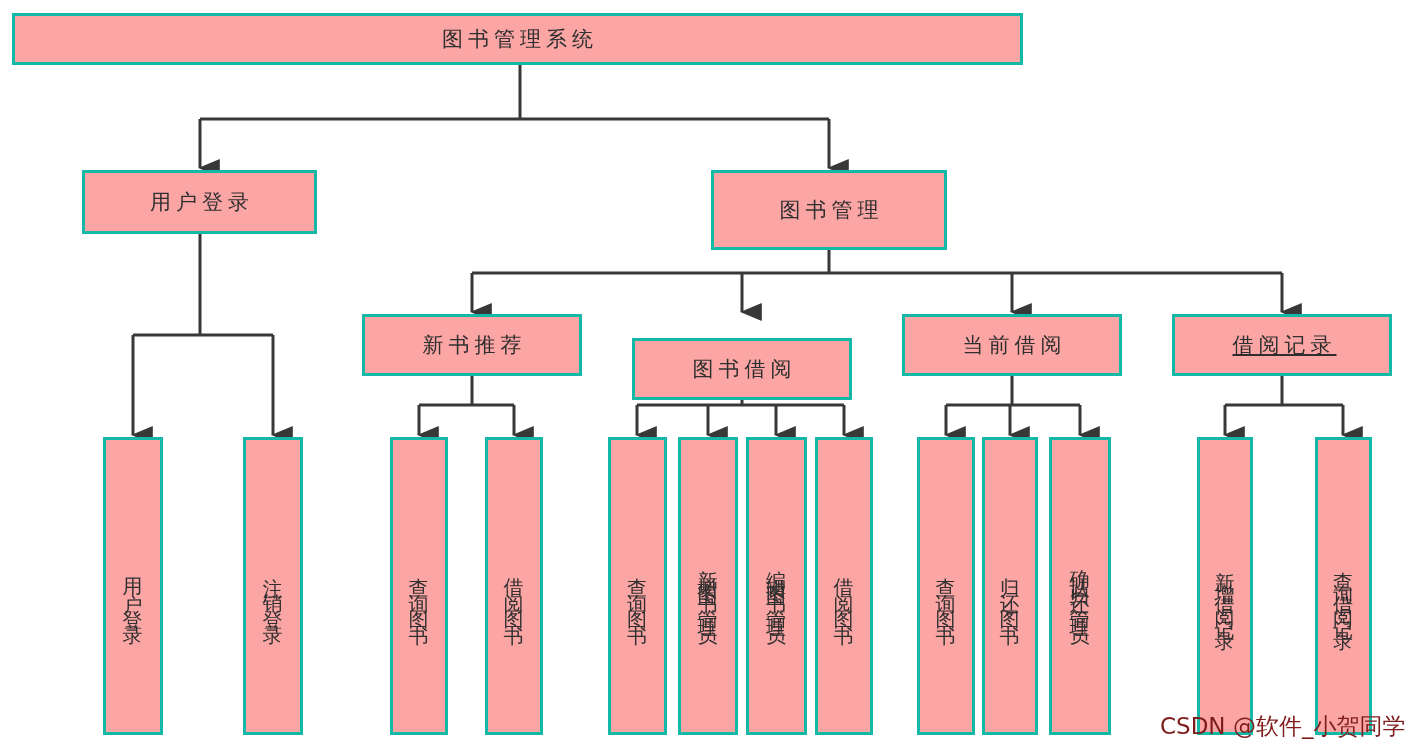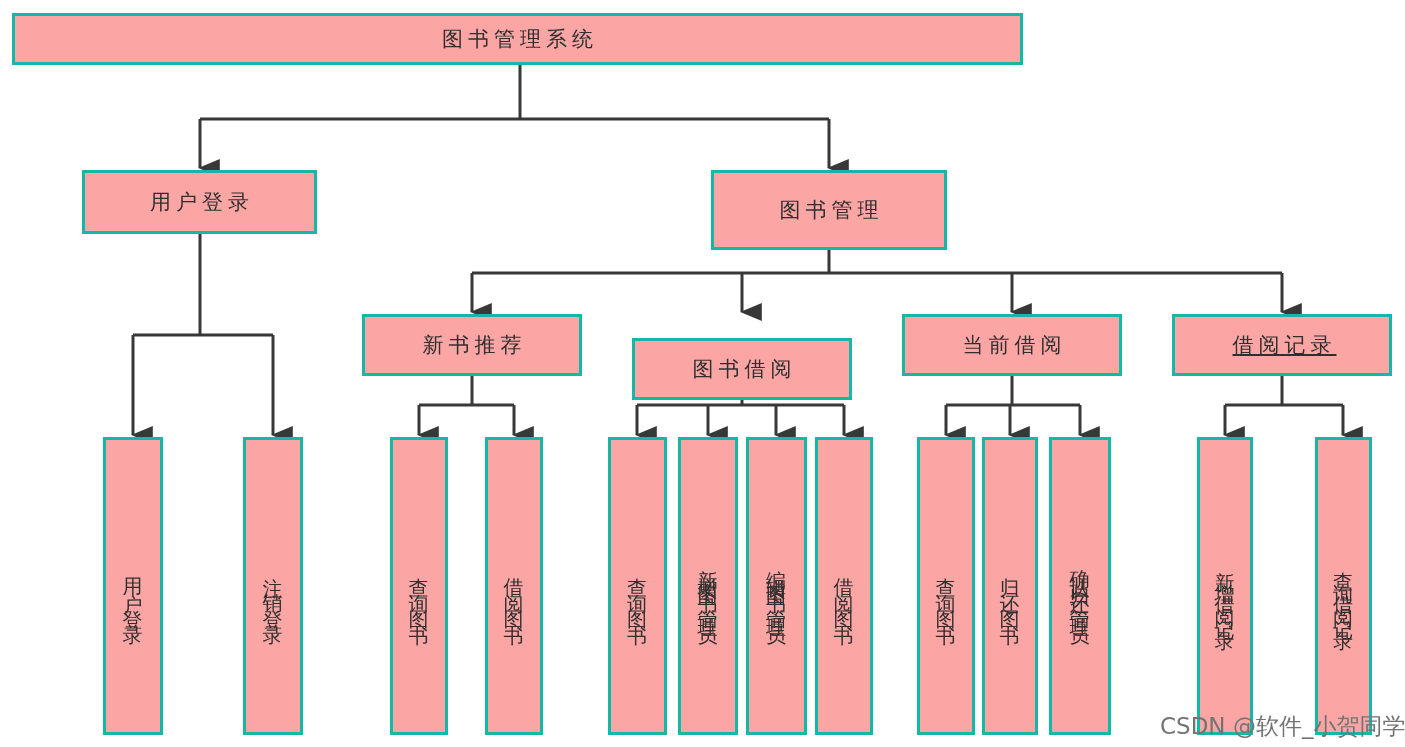--- a/index.html
+++ b/index.html
@@ -72,21 +72,21 @@
   .b-leaf-9  { left: 982px;  width: 56px; }
   .b-leaf-10 { left: 1049px; width: 62px; }
   .b-leaf-11 { left: 1197px; width: 56px; }
   .b-leaf-12 { left: 1315px; width: 57px; }
 
   .watermark {
     position: absolute;
     left: 1160px;
     top: 711px;
     font-size: 23px;
-    color: #737373;
+    color: #7f1d1d;
     white-space: nowrap;
     z-index: 5;
   }
 </style>
 </head>
 <body>
 
 <div class="canvas">
 
   <svg class="connectors" width="1405" height="747" viewBox="0 0 1405 747">

